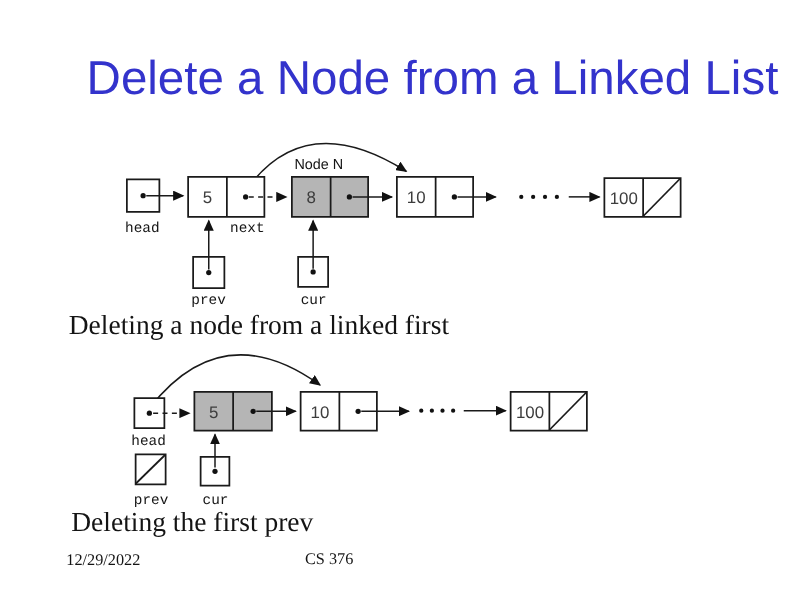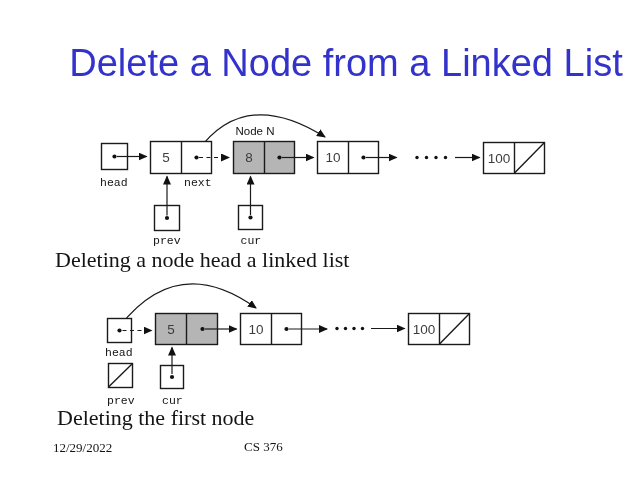--- a/index.html
+++ b/index.html
@@ -143,20 +143,20 @@
 
       <rect class="cell" x="160.5" y="365.5" width="23" height="23"></rect>
       <circle class="dot" cx="172" cy="377" r="2.1"></circle>
       <line class="edge" x1="172" y1="374" x2="172" y2="347.5" marker-end="url(#arw)"></line>
 
       <text class="mono" x="107" y="403.5">prev</text>
       <text class="mono" x="162" y="403.5">cur</text>
     </g>
   </svg>
 
-  <div class="caption caption-1">Deleting a node head a linked list</div>
+  <div class="caption caption-1">Deleting a node from a linked first</div>
 
-  <div class="caption caption-2">Deleting the first node</div>
+  <div class="caption caption-2">Deleting the first prev</div>
 
   <div class="footer-text footer-date">12/29/2022</div>
 
   <div class="footer-text footer-course">CS 376</div>
 </div>
 
 </body></html>

